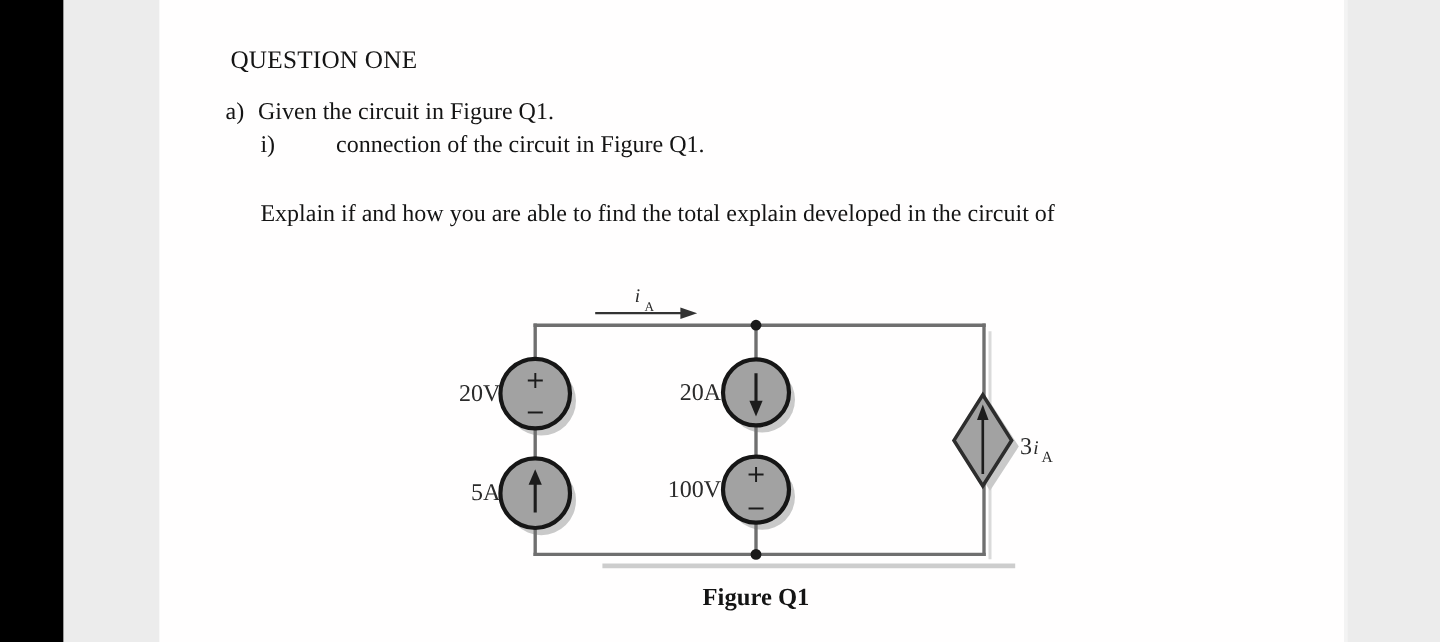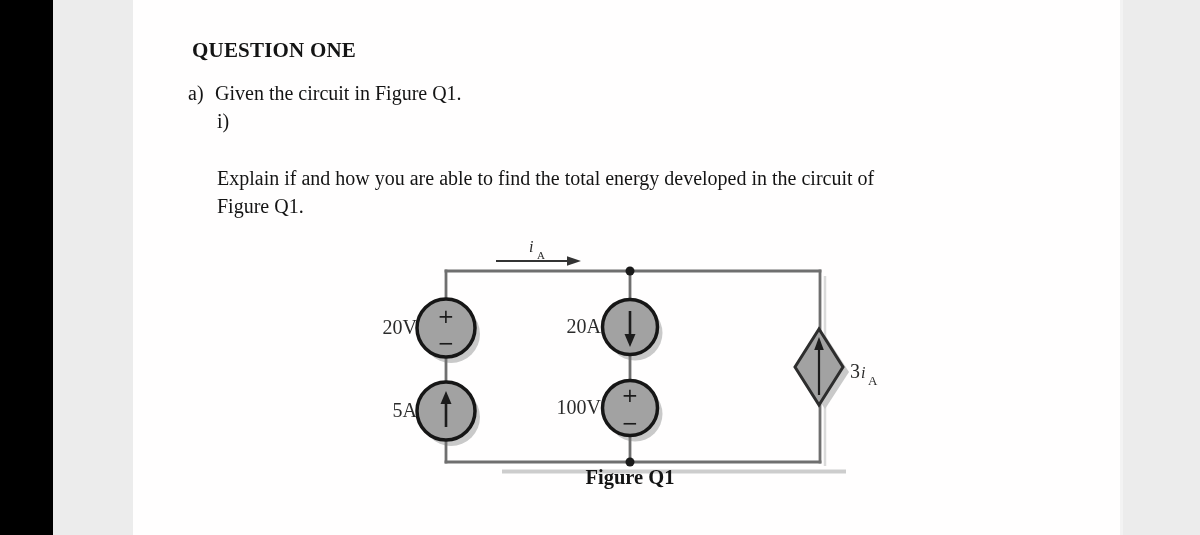--- a/index.html
+++ b/index.html
@@ -7,31 +7,31 @@
     width:1200px;height:535px;position:relative;overflow:hidden;
     background:#ffffff;
     font-family:"Liberation Serif", serif;
     color:#141414;
   }
   .left-black-bar{position:absolute;left:0;top:0;width:53px;height:535px;background:#000;}
   .left-gray-strip{position:absolute;left:53px;top:0;width:80px;height:535px;background:#ececec;}
   .right-gray-strip{position:absolute;left:1120px;top:0;width:80px;height:535px;background:#ececec;border-left:3px solid #f3f3f3;}
   .page{position:absolute;left:133px;top:0;width:987px;height:535px;background:#fffefe;}
 
-  .heading{position:absolute;left:192px;top:38px;font-size:21px;font-weight:bold;letter-spacing:.2px;white-space:nowrap;}
+  .heading{position:absolute;left:192px;top:38px;font-size:21px;font-weight:normal;letter-spacing:.2px;white-space:nowrap;}
   .line-row{position:absolute;display:flex;white-space:nowrap;font-size:20px;line-height:28.4px;}
   .part-a{left:188px;top:79px;}
   .part-a .marker{width:27px;}
   .sub{left:217px;}
   .sub-i{top:107px;}
   .sub-ii{top:164px;}
   .sub .marker{width:63px;}
   .sub .lines div{white-space:nowrap;}
 
-  .figure-caption{position:absolute;left:350px;top:466px;width:560px;text-align:center;font-weight:bold;font-size:20.5px;}
+  .figure-caption{position:absolute;left:350px;top:487px;width:560px;text-align:center;font-weight:bold;font-size:20.5px;}
 
   .circuit{position:absolute;left:350px;top:228px;width:560px;height:250px;}
   svg text{font-family:"Liberation Serif", serif;}
   .src-label{font-size:20px;fill:#2b2b2b;}
   .cur-var{font-size:16px;font-style:italic;fill:#2b2b2b;}
   .cur-sub{font-size:11px;fill:#2b2b2b;}
   .dep-sub{font-size:13px;fill:#2b2b2b;}
   .pol{font-size:20px;fill:#1b1b1b;font-family:"DejaVu Sans", sans-serif;}
 </style>
 </head>
@@ -45,27 +45,27 @@
 <div class="heading">QUESTION ONE</div>
 
 <div class="line-row part-a">
   <div class="marker">a)</div>
   <div>Given the circuit in Figure Q1.</div>
 </div>
 
 <div class="line-row sub sub-i">
   <div class="marker">i)</div>
   <div class="lines">
+    <div>connection of the circuit in Figure Q1.</div>
   </div>
 </div>
 
 <div class="line-row sub sub-ii">
   <div class="lines">
-    <div>Explain if and how you are able to find the total energy developed in the circuit of</div>
-    <div>Figure Q1.</div>
+    <div>Explain if and how you are able to find the total explain developed in the circuit of</div>
   </div>
 </div>
 
 <svg class="circuit" viewBox="0 0 560 250" width="560" height="250">
 
   <g>
     <line x1="475" y1="48" x2="475" y2="238" stroke="#dadada" stroke-width="2.5"></line>
     <line x1="152" y1="243.5" x2="496" y2="243.5" stroke="#cdcdcd" stroke-width="4"></line>
     <circle cx="101" cy="106" r="29" fill="#c9c9c9"></circle>
     <circle cx="101" cy="189" r="29" fill="#c9c9c9"></circle>

